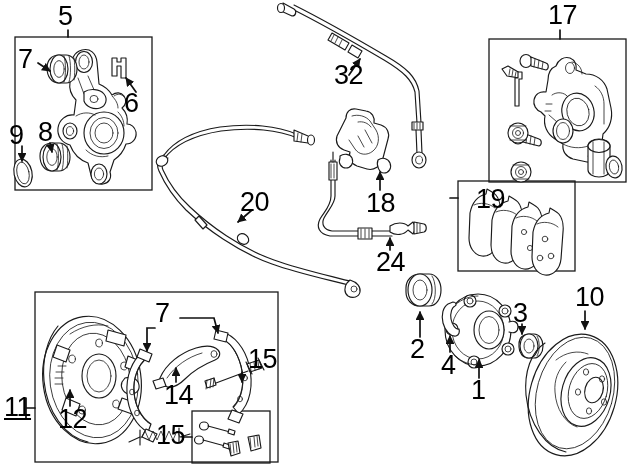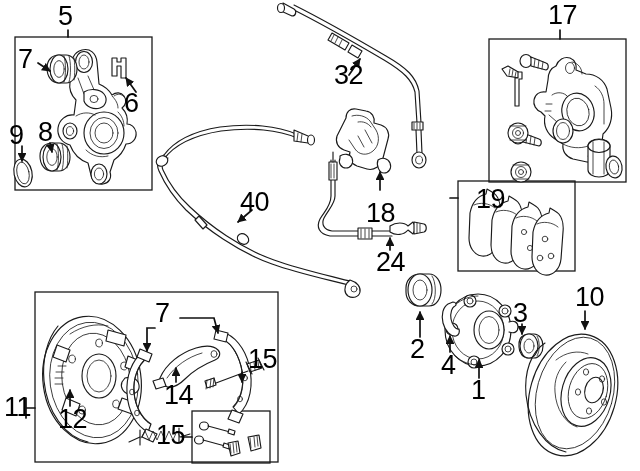--- a/index.html
+++ b/index.html
@@ -472,30 +472,30 @@
   <div class="lbl" style="left:58px;top:3px;">5</div>
   <div class="lbl" style="left:18px;top:46px;">7</div>
   <div class="lbl" style="left:124px;top:90px;">6</div>
   <div class="lbl" style="left:38px;top:119px;">8</div>
   <div class="lbl" style="left:9px;top:122px;">9</div>
 
   <div class="lbl" style="left:548px;top:2px;">17</div>
   <div class="lbl" style="left:428px;top:186px;margin-left:48px;">19</div>
 
   <div class="lbl" style="left:334px;top:62px;">32</div>
-  <div class="lbl" style="left:366px;top:200px;">18</div>
-  <div class="lbl" style="left:240px;top:189px;">40</div>
+  <div class="lbl" style="left:366px;top:190px;">18</div>
+  <div class="lbl" style="left:240px;top:189px;">20</div>
   <div class="lbl" style="left:376px;top:249px;">24</div>
 
   <div class="lbl" style="left:410px;top:336px;">2</div>
   <div class="lbl" style="left:441px;top:352px;">4</div>
   <div class="lbl" style="left:471px;top:377px;">1</div>
   <div class="lbl" style="left:513px;top:300px;">3</div>
   <div class="lbl" style="left:575px;top:284px;">10</div>
 
-  <div class="lbl" style="left:4px;top:394px;">11</div>
+  <div class="lbl" style="left:4px;top:394px;text-decoration:underline;">11</div>
   <div class="lbl" style="left:58px;top:406px;">12</div>
   <div class="lbl" style="left:155px;top:300px;">7</div>
   <div class="lbl" style="left:164px;top:382px;">14</div>
   <div class="lbl" style="left:230px;top:346px;margin-left:18px;">15</div>
   <div class="lbl" style="left:156px;top:422px;">15</div>
 
 </div>
 
 </body></html>

